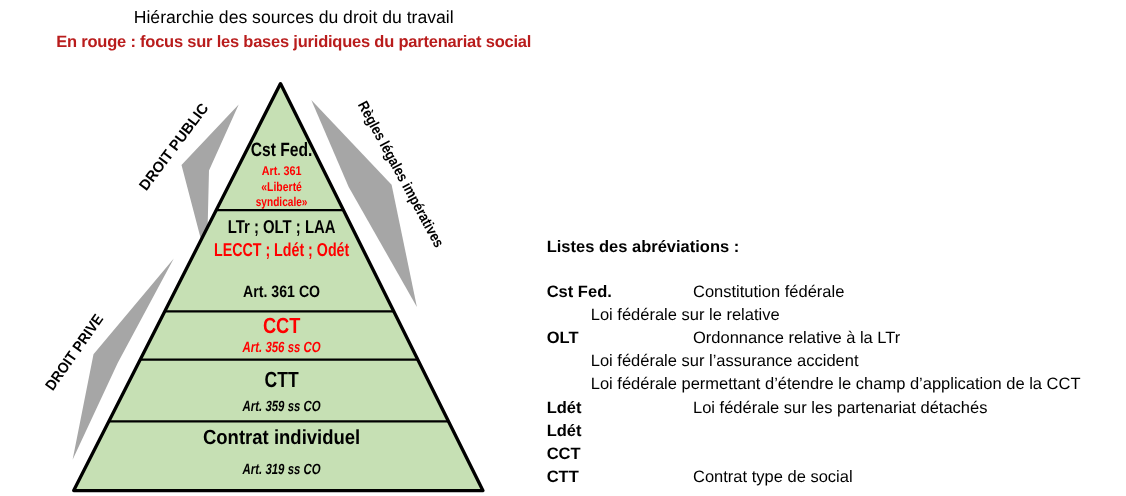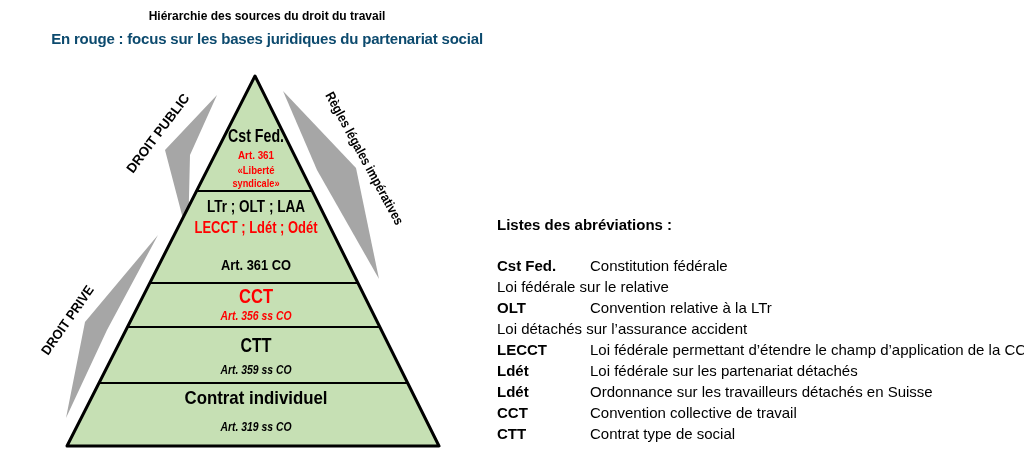--- a/index.html
+++ b/index.html
@@ -1,34 +1,34 @@
 <!DOCTYPE html>
 <html><head>
 <meta charset="utf-8">
 <style>
   html,body { margin:0; padding:0; background:#ffffff; }
   .page {
     position:relative; width:1024px; height:451px; background:#ffffff;
     font-family:"Liberation Sans", sans-serif; overflow:hidden;
   }
   .title-block { position:absolute; left:2px; top:5px; width:530px; text-align:center; }
-  .title-main { font-size:12px; font-weight:bold; color:#000000; line-height:23px; white-space:nowrap; }
-  .title-sub  { font-size:15px; font-weight:bold; color:#0c4a6e; line-height:21px; white-space:nowrap; letter-spacing:-0.2px; }
+  .title-main { font-size:16px; font-weight:normal; color:#000000; line-height:23px; white-space:nowrap; }
+  .title-sub  { font-size:15px; font-weight:bold; color:#b91c1c; line-height:21px; white-space:nowrap; letter-spacing:-0.2px; }
 
   svg.diagram { position:absolute; left:0; top:0; }
   .pt   { font-family:"Liberation Sans", sans-serif; font-weight:bold; text-anchor:middle; fill:#000000; }
   .red  { fill:#ff0000; }
   .it   { font-style:italic; }
   .side { font-family:"Liberation Sans", sans-serif; font-weight:bold; fill:#000000; }
 
   .abbr { position:absolute; left:497px; top:216px; color:#000000; }
   .abbr-heading { font-size:15px; font-weight:bold; line-height:18px; margin:0 0 21px 0; white-space:nowrap; }
   .abbr-row { display:flex; height:21px; font-size:15px; line-height:21px; }
   .abbr-term { width:93px; flex:none; font-weight:bold; white-space:nowrap; }
-  .abbr-def { white-space:nowrap; }
+  .abbr-def { white-space:nowrap;margin-left:40px; }
 </style>
 </head>
 <body>
 
 <div class="page">
 
   <div class="title-block">
     <div class="title-main">Hiérarchie des sources du droit du travail</div>
     <div class="title-sub">En rouge : focus sur les bases juridiques du partenariat social</div>
   </div>
@@ -73,40 +73,37 @@
 
     <div class="abbr-row">
       <div class="abbr-term">Cst Fed.</div>
       <div class="abbr-def">Constitution fédérale</div>
     </div>
     <div class="abbr-row">
       <div class="abbr-def">Loi fédérale sur le relative</div>
     </div>
     <div class="abbr-row">
       <div class="abbr-term">OLT</div>
-      <div class="abbr-def">Convention relative à la LTr</div>
+      <div class="abbr-def">Ordonnance relative à la LTr</div>
     </div>
     <div class="abbr-row">
-      <div class="abbr-def">Loi détachés sur l’assurance accident</div>
+      <div class="abbr-def">Loi fédérale sur l’assurance accident</div>
     </div>
     <div class="abbr-row">
-      <div class="abbr-term">LECCT</div>
       <div class="abbr-def">Loi fédérale permettant d’étendre le champ d’application de la CCT</div>
     </div>
     <div class="abbr-row">
       <div class="abbr-term">Ldét</div>
       <div class="abbr-def">Loi fédérale sur les partenariat détachés</div>
     </div>
     <div class="abbr-row">
       <div class="abbr-term">Ldét</div>
-      <div class="abbr-def">Ordonnance sur les travailleurs détachés en Suisse</div>
     </div>
     <div class="abbr-row">
       <div class="abbr-term">CCT</div>
-      <div class="abbr-def">Convention collective de travail</div>
     </div>
     <div class="abbr-row">
       <div class="abbr-term">CTT</div>
       <div class="abbr-def">Contrat type de social</div>
     </div>
   </div>
 
 </div>
 
 </body></html>

